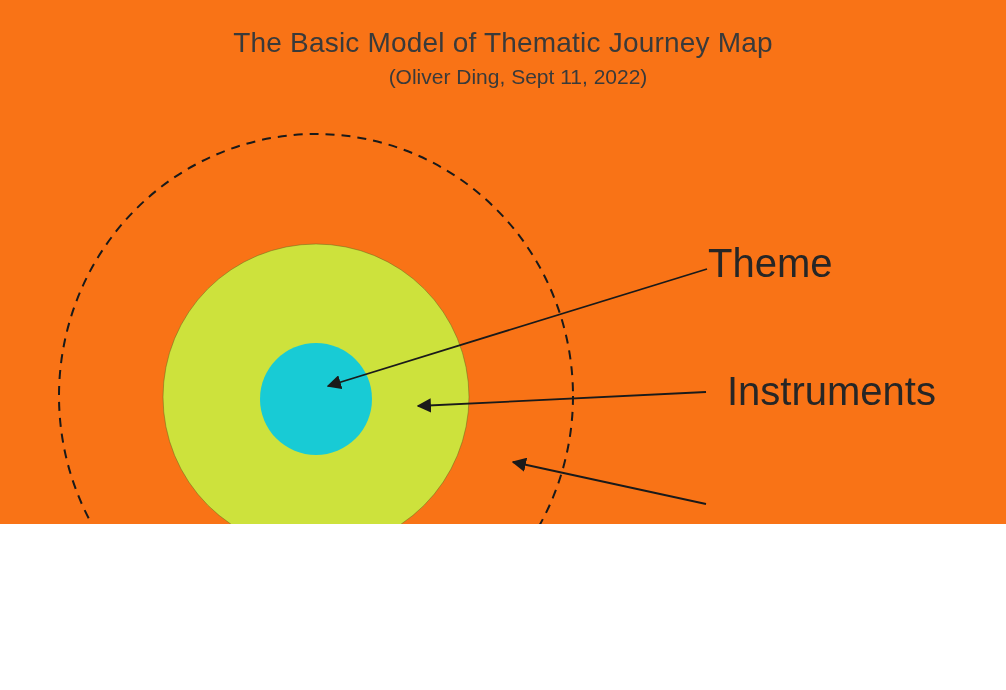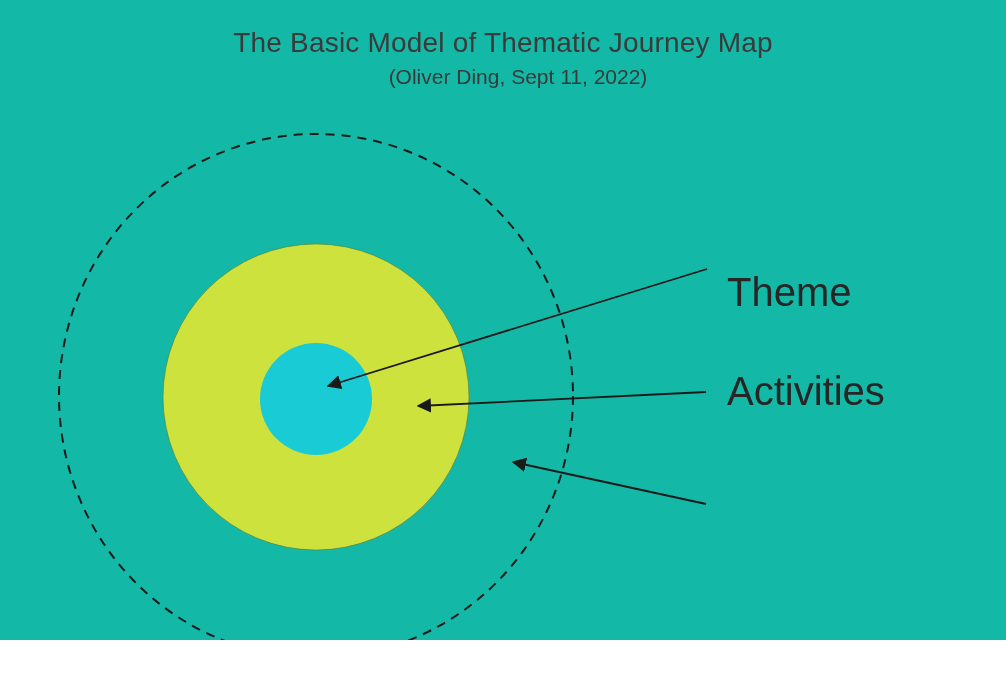--- a/index.html
+++ b/index.html
@@ -4,23 +4,23 @@
 <style>
   html, body {
     margin: 0;
     padding: 0;
     background: #ffffff;
     font-family: "Liberation Sans", "DejaVu Sans", sans-serif;
   }
   .canvas {
     position: relative;
     width: 1006px;
-    height: 640px;
+    height: 524px;
     overflow: hidden;
-    background: #14b8a6;
+    background: #f97316;
   }
   .title {
     position: absolute;
     top: 27px;
     left: 0;
     width: 100%;
     text-align: center;
     font-size: 28px;
     line-height: 1.15;
     color: #3a3a3a;
@@ -42,21 +42,21 @@
     top: 0;
     left: 0;
   }
   .ring-label {
     position: absolute;
     font-size: 40px;
     line-height: 1.1;
     color: #262626;
     white-space: nowrap;
   }
-  .label-theme       { left: 727px; top: 241px; margin-top: 29px; }
+  .label-theme       { left: 708px; top: 241px; }
   .label-instruments { left: 727px; top: 369px; }
   .label-activities  { left: 727px; top: 483px; }
   .instruments-circle { stroke: rgba(90, 100, 30, 0.45); stroke-width: 1; }
   .activities-circle  { fill: none; stroke-width: 2; stroke-dasharray: 9 7; }
   .arrow-line { stroke-width: 1.8; fill: none; }
 </style>
 </head>
 <body>
 
 <div class="canvas">
@@ -80,16 +80,16 @@
 
     <line class="arrow-line" x1="707" y1="269" x2="328" y2="386" marker-end="url(#arrowhead)" stroke="#1a1a1a"></line>
 
     <line class="arrow-line" x1="706" y1="392" x2="418" y2="406" marker-end="url(#arrowhead)" stroke="#1a1a1a"></line>
 
     <line class="arrow-line" x1="706" y1="504" x2="513" y2="462" marker-end="url(#arrowhead)" stroke="#1a1a1a"></line>
   </svg>
 
   <div class="ring-label label-theme">Theme</div>
 
-  <div class="ring-label label-instruments">Activities</div>
+  <div class="ring-label label-instruments">Instruments</div>
 
 
 </div>
 
 </body></html>

